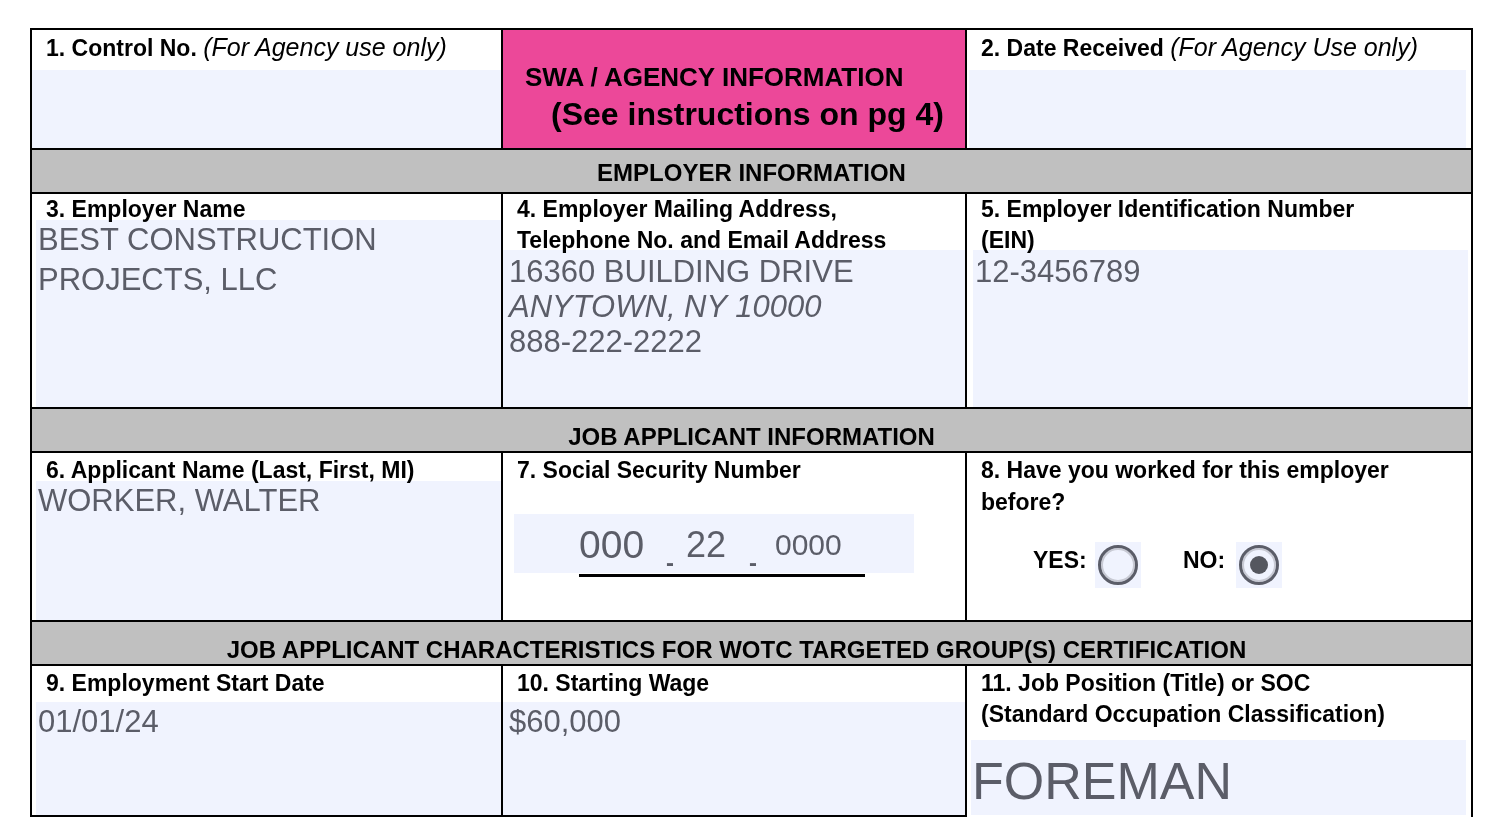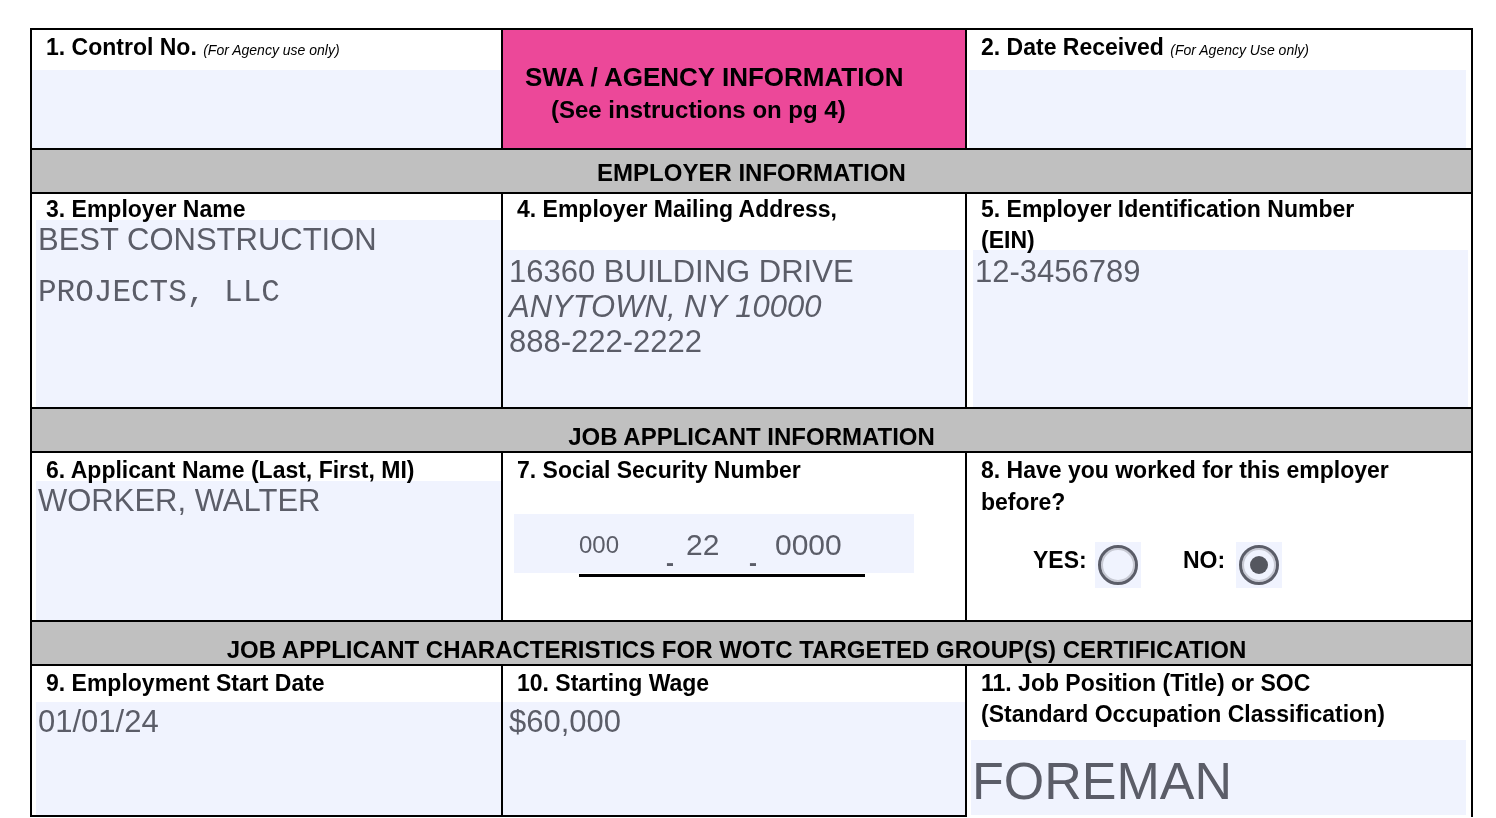--- a/index.html
+++ b/index.html
@@ -5,21 +5,21 @@
   html, body { margin:0; padding:0; background:#ffffff; }
   body { width:1496px; height:818px; position:relative; overflow:hidden;
          font-family:"Liberation Sans", sans-serif; color:#000; }
   .form { position:absolute; left:30px; top:28px; width:1443px; height:789px;
           box-sizing:border-box; border:2px solid #000; }
   .cell { position:absolute; box-sizing:border-box; background:#fff; }
   .bar { position:absolute; left:0; width:1439px; background:#c0c0c0;
          box-sizing:border-box; border-top:2px solid #000; border-bottom:2px solid #000;
          text-align:center; font-weight:bold; font-size:24px; }
   .lbl { position:absolute; font-weight:bold; font-size:23px; line-height:31px; white-space:nowrap; z-index:2; }
-  .lbl i { font-weight:normal; font-style:italic; font-size:14px; }
+  .lbl i { font-weight:normal; font-style:italic; font-size:25px; }
   .field { position:absolute; background:#f0f3fe; box-sizing:border-box; }
   .val { position:absolute; color:#5b5d68; font-size:31px; line-height:35px; white-space:pre; z-index:1; }
   .radio { position:absolute; width:46px; height:46px; background:#f0f3fe; }
   .radio .ring { position:absolute; left:3px; top:3px; width:40px; height:40px; border-radius:50%;
                  box-sizing:border-box; border:3px solid #5b5d68; background:#f0f3fe;
                  box-shadow: inset 0 0 0 2px #c8cad4; }
   .radio .dot { position:absolute; left:14px; top:14px; width:18px; height:18px; border-radius:50%; background:#55575f; }
 </style>
 </head>
 <body>
@@ -28,43 +28,44 @@
 
   <div class="cell" style="left:0;top:0;width:469px;height:118px;">
     <div class="lbl" style="left:14px;top:2px;">
       <span>1. Control No.</span> <i>(For Agency use only)</i>
     </div>
     <div class="field" style="left:0;top:40px;width:469px;height:78px;"></div>
   </div>
 
   <div class="cell" style="left:469px;top:0;width:466px;height:118px;background:#ec4899;border-left:2px solid #000;border-right:2px solid #000;">
     <div style="position:absolute;left:22px;top:32px;font-weight:bold;font-size:26px;white-space:nowrap;">SWA / AGENCY INFORMATION</div>
-    <div style="position:absolute;left:48px;top:66px;font-weight:bold;font-size:24px;white-space:nowrap;">(See instructions on pg 4)</div>
+    <div style="position:absolute;left:48px;top:66px;font-weight:bold;font-size:32px;white-space:nowrap;">(See instructions on pg 4)</div>
   </div>
 
   <div class="cell" style="left:935px;top:0;width:504px;height:118px;">
     <div class="lbl" style="left:14px;top:2px;">
       <span>2. Date Received</span> <i>(For Agency Use only)</i>
     </div>
     <div class="field" style="left:2px;top:40px;width:497px;height:78px;"></div>
   </div>
 
   <div class="bar" style="top:118px;height:46px;line-height:46px;">
     <span>EMPLOYER INFORMATION</span>
   </div>
 
   <div class="cell" style="left:0;top:164px;width:469px;height:213px;">
     <div class="lbl" style="left:14px;top:0;">3. Employer Name</div>
     <div class="field" style="left:4px;top:26px;width:465px;height:187px;"></div>
     <div class="val" style="left:6px;top:28px;">BEST CONSTRUCTION</div>
-    <div class="val" style="left:6px;top:81px;font-family:Liberation Mono, monospace;">PROJECTS, LLC</div>
+    <div class="val" style="left:6px;top:68px;">PROJECTS, LLC</div>
   </div>
 
   <div class="cell" style="left:469px;top:164px;width:466px;height:213px;border-left:2px solid #000;border-right:2px solid #000;">
     <div class="lbl" style="left:14px;top:0;">4. Employer Mailing Address,</div>
+    <div class="lbl" style="left:14px;top:31px;">Telephone No. and Email Address</div>
     <div class="field" style="left:0;top:56px;width:462px;height:157px;"></div>
     <div class="val" style="left:6px;top:60px;">16360 BUILDING DRIVE</div>
     <div class="val" style="left:6px;top:95px;font-style:italic;">ANYTOWN, NY 10000</div>
     <div class="val" style="left:6px;top:130px;">888-222-2222</div>
   </div>
 
   <div class="cell" style="left:935px;top:164px;width:504px;height:213px;">
     <div class="lbl" style="left:14px;top:0;">5. Employer Identification Number</div>
     <div class="lbl" style="left:14px;top:31px;">(EIN)</div>
     <div class="field" style="left:6px;top:56px;width:495px;height:157px;"></div>
@@ -77,23 +78,23 @@
 
   <div class="cell" style="left:0;top:423px;width:469px;height:167px;">
     <div class="lbl" style="left:14px;top:2px;">6. Applicant Name (Last, First, MI)</div>
     <div class="field" style="left:4px;top:28px;width:465px;height:139px;"></div>
     <div class="val" style="left:6px;top:30px;">WORKER, WALTER</div>
   </div>
 
   <div class="cell" style="left:469px;top:423px;width:466px;height:167px;border-left:2px solid #000;border-right:2px solid #000;">
     <div class="lbl" style="left:14px;top:2px;">7. Social Security Number</div>
     <div class="field" style="left:11px;top:61px;width:400px;height:59px;"></div>
-    <div class="val" style="left:76px;top:74px;font-size:24px;">000</div>
+    <div class="val" style="left:76px;top:74px;font-size:39px;">000</div>
     <div class="val" style="left:163px;top:92px;font-size:24px;font-weight:bold;">-</div>
-    <div class="val" style="left:183px;top:74px;font-size:30px;">22</div>
+    <div class="val" style="left:183px;top:74px;font-size:36px;">22</div>
     <div class="val" style="left:246px;top:92px;font-size:24px;font-weight:bold;">-</div>
     <div class="val" style="left:272px;top:74px;font-size:30px;">0000</div>
     <div style="position:absolute;left:76px;top:121px;width:286px;height:3px;background:#000;z-index:2;"></div>
   </div>
 
   <div class="cell" style="left:935px;top:423px;width:504px;height:167px;">
     <div class="lbl" style="left:14px;top:2px;">8.  Have you worked for this employer</div>
     <div class="lbl" style="left:14px;top:34px;">before?</div>
     <div class="lbl" style="left:66px;top:92px;">YES:</div>
     <div class="radio" style="left:128px;top:89px;">

